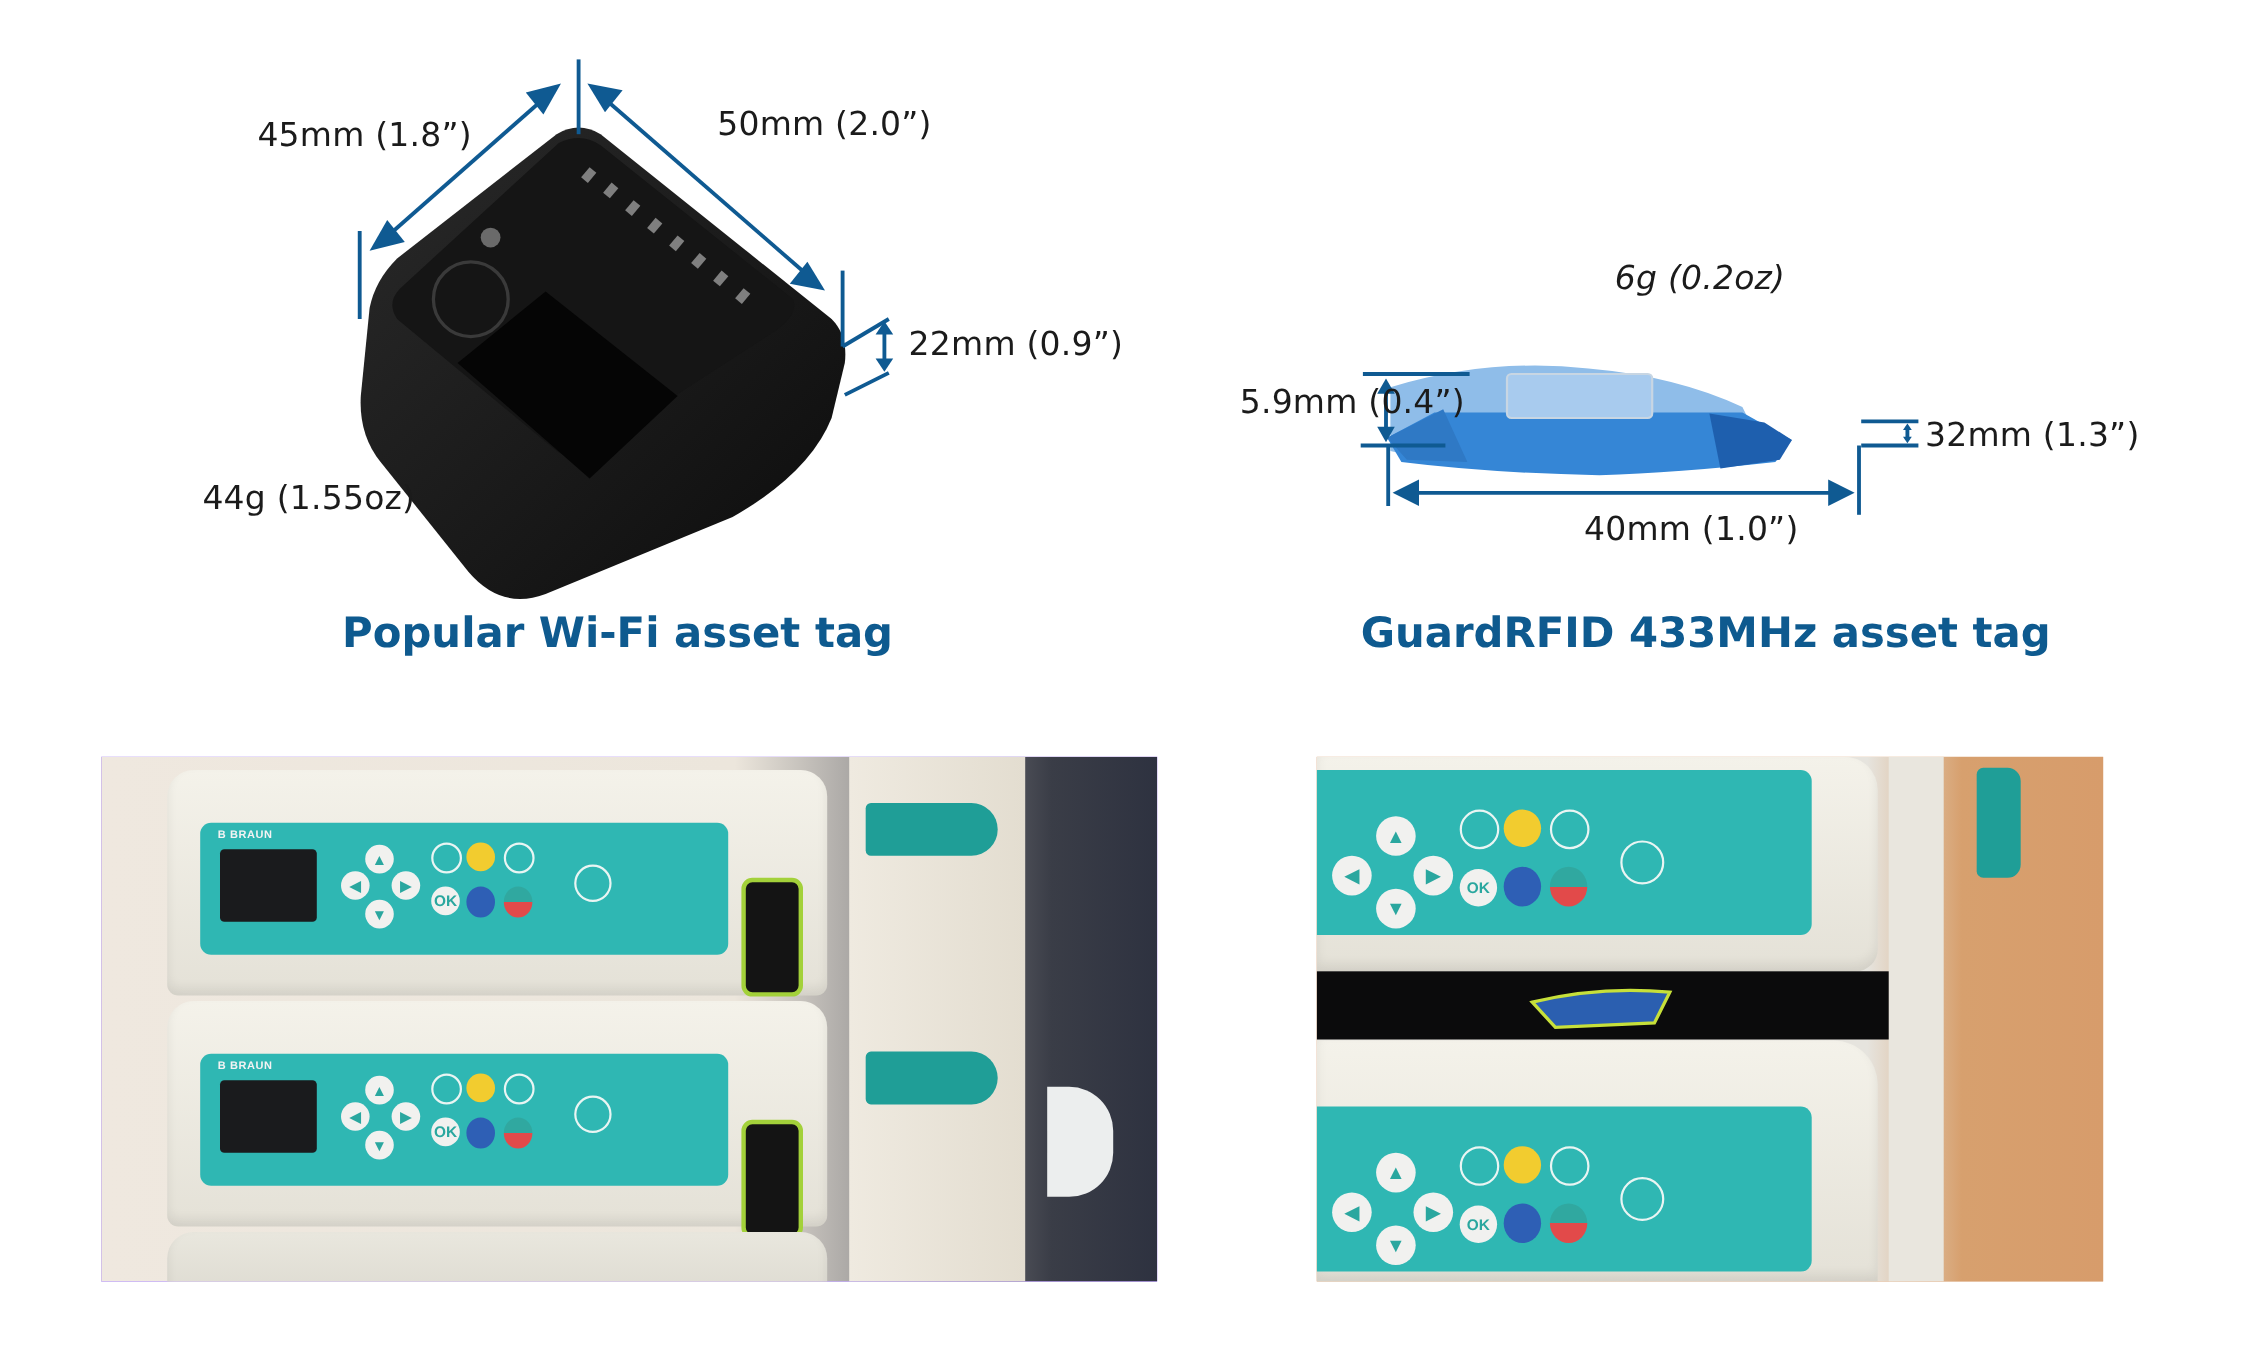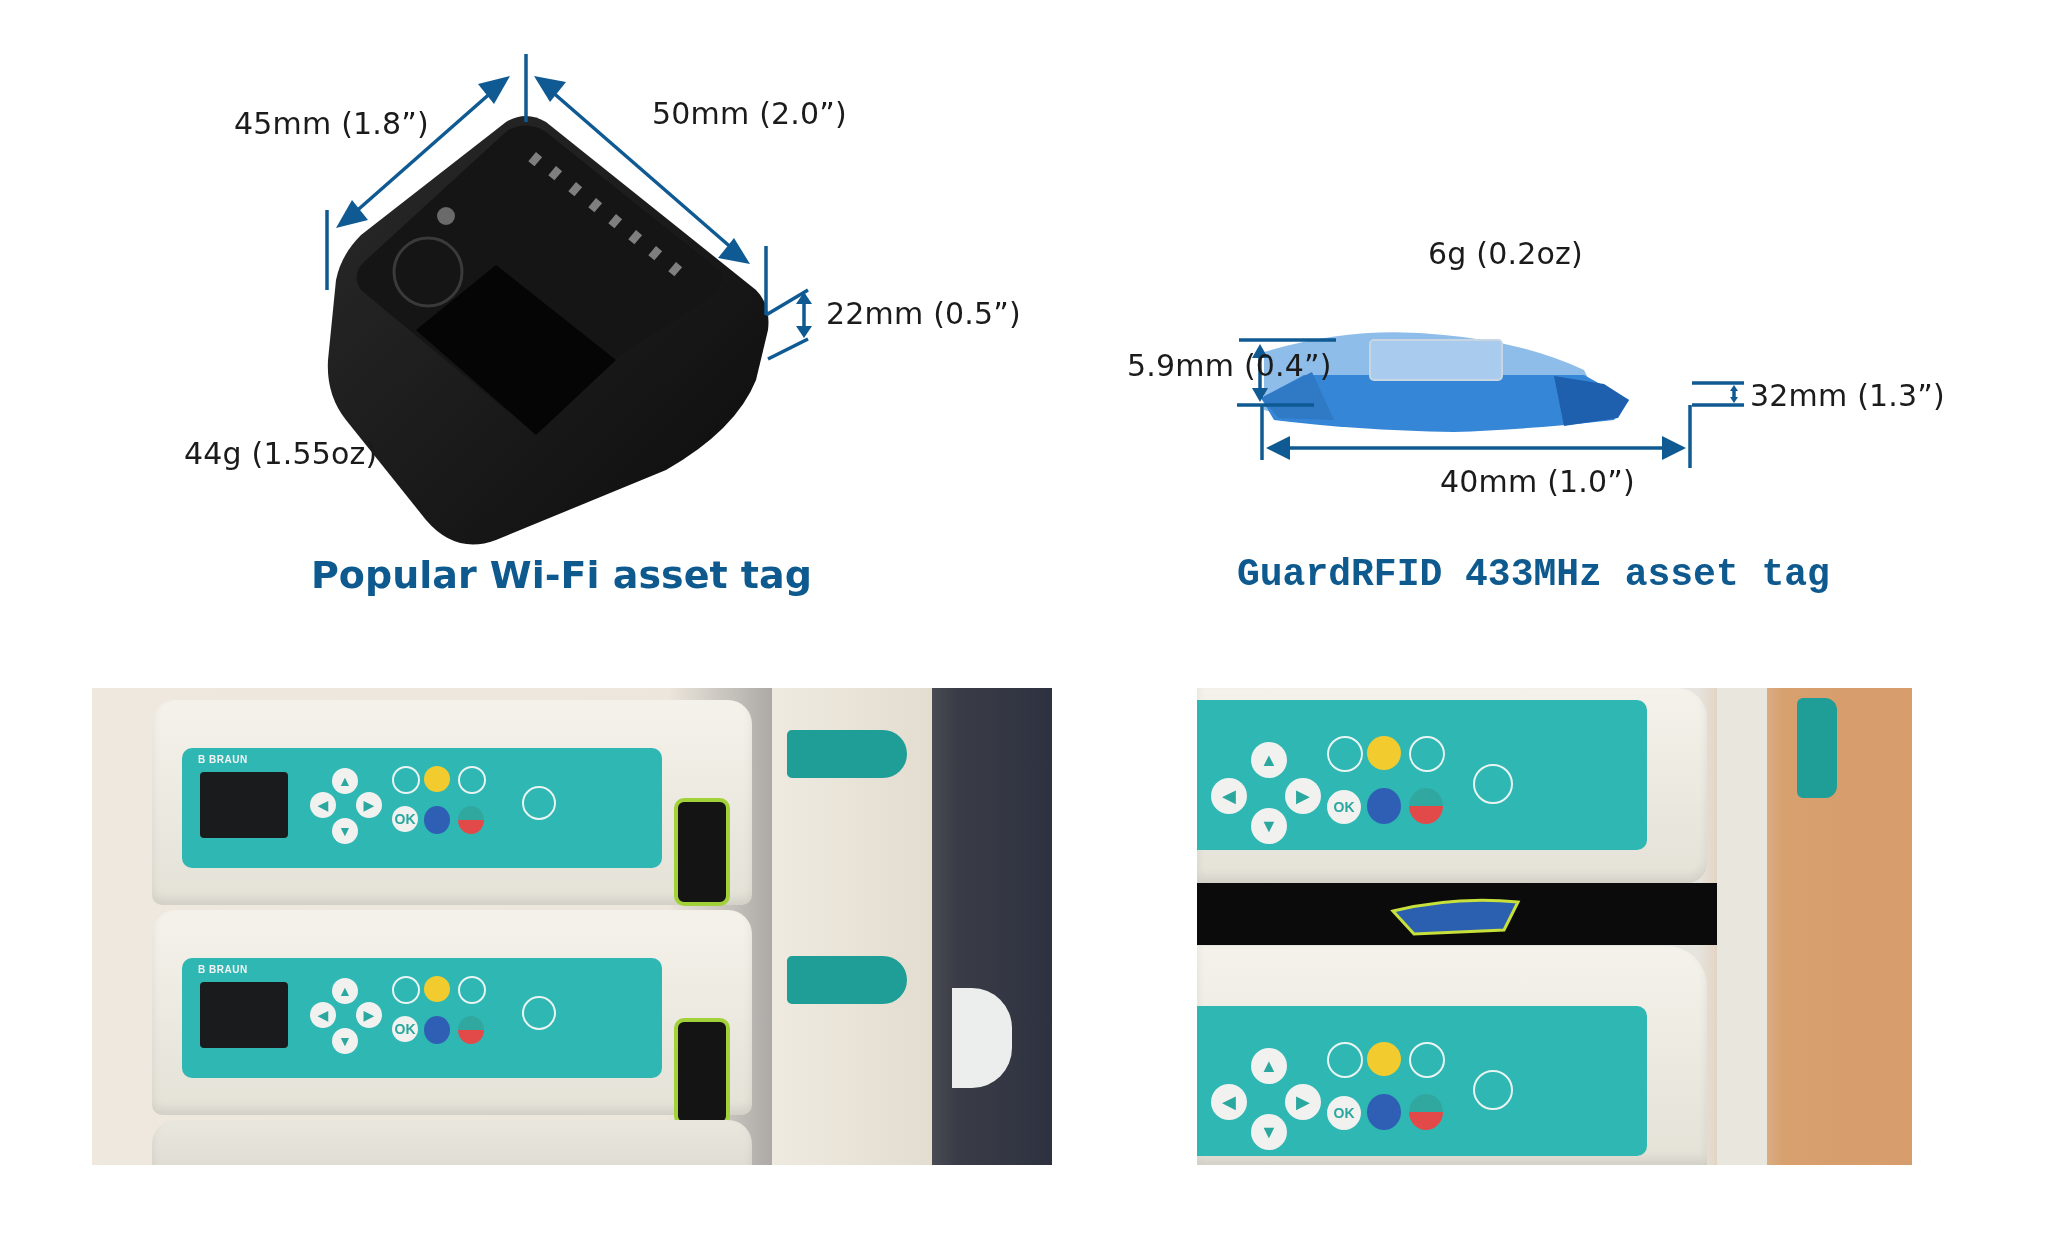--- a/index.html
+++ b/index.html
@@ -109,29 +109,29 @@
       <line x1="752" y1="359" x2="792" y2="339"></line>
 
       <line x1="788" y1="300" x2="788" y2="330"></line>
       <polygon points="788,292 780,304 796,304" stroke="none"></polygon>
       <polygon points="788,338 780,326 796,326" stroke="none"></polygon>
     </g>
   </svg>
 
   <div class="dim-label" style="left:218px;top:106px;">45mm (1.8”)</div>
   <div class="dim-label" style="left:636px;top:96px;">50mm (2.0”)</div>
-  <div class="dim-label" style="left:810px;top:296px;">22mm (0.5”)</div>
+  <div class="dim-label" style="left:810px;top:296px;">22mm (0.9”)</div>
   <div class="dim-label" style="left:168px;top:436px;">44g (1.55oz)</div>
 
   <div class="caption" style="left:295px;top:553px;text-align:center;">Popular Wi-Fi asset tag</div>
 </div>
 
 <div class="abs" style="left:1024px;top:0;width:1024px;height:620px;">
 
-  <div class="dim-label" style="left:404px;top:236px;">6g (0.2oz)</div>
+  <div class="dim-label" style="left:444px;top:236px;font-style:italic;">6g (0.2oz)</div>
 
   <svg width="1024" height="620" style="left:0;top:0;">
     <defs>
       <linearGradient id="tagG" x1="0" y1="0" x2="0" y2="1">
         <stop offset="0" stop-color="#7fb4ea"></stop>
         <stop offset="1" stop-color="#2f7fd1"></stop>
       </linearGradient>
     </defs>
 
     <path d="M 240 352 Q 330 325 420 335 Q 500 342 560 370 L 575 400 Q 560 420 420 422 Q 300 425 240 410 Z" fill="#8fbde9"></path>
@@ -163,21 +163,21 @@
       <line x1="260" y1="448" x2="642" y2="448"></line>
       <polygon points="242,448 266,436 266,460" stroke="none"></polygon>
       <polygon points="662,448 638,436 638,460" stroke="none"></polygon>
     </g>
   </svg>
 
   <div class="dim-label" style="left:103px;top:348px;">5.9mm (0.4”)</div>
   <div class="dim-label" style="left:726px;top:378px;text-align:right;">32mm (1.3”)</div>
   <div class="dim-label" style="left:416px;top:464px;">40mm (1.0”)</div>
 
-  <div class="caption" style="left:213px;top:553px;font-family:Liberation Mono, monospace;">GuardRFID 433MHz asset tag</div>
+  <div class="caption" style="left:213px;top:553px;">GuardRFID 433MHz asset tag</div>
 </div>
 
 <div class="photo photo-left">
 
   <div class="abs" style="left:0;top:0;width:960px;height:477px;background:linear-gradient(90deg,#efe8df 0%,#ece6dc 60%,#3a3d47 90%,#2e3240 100%);"></div>
 
   <div class="rack" style="left:680px;top:0;width:160px;height:477px;"></div>
   <div class="teal-handle" style="left:695px;top:42px;width:120px;height:48px;"></div>
   <div class="teal-handle" style="left:695px;top:268px;width:120px;height:48px;"></div>
   <div class="abs" style="left:860px;top:300px;width:60px;height:100px;border-radius:0 40px 40px 0;background:#eceeee;"></div>

